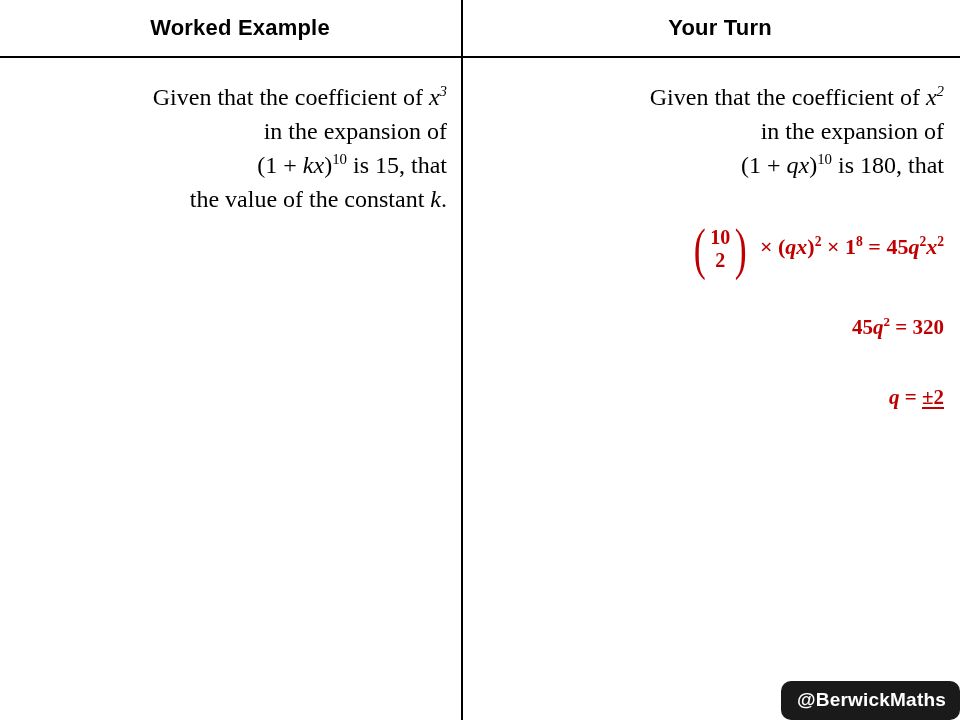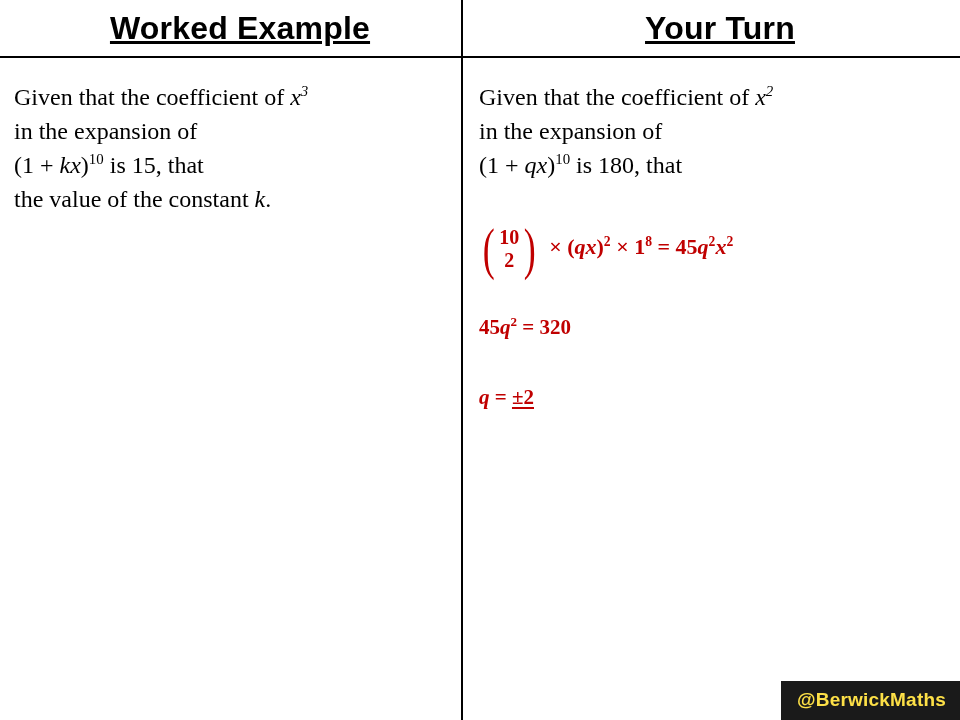--- a/index.html
+++ b/index.html
@@ -31,24 +31,23 @@
   }
   .header-cell {
     flex: 1 1 50%;
     display: flex;
     align-items: center;
     justify-content: center;
   }
   .header-cell span {
     font-family: "Liberation Sans", sans-serif;
     font-weight: bold;
-    font-size: 32px;
+    font-size: 22px;
     color: #000000;
     letter-spacing: 0.2px;
-    text-decoration: underline;
   }
 
   
   .h-rule {
     position: absolute;
     left: 0;
     top: 56px;
     width: 960px;
     height: 2px;
     background: #000000;
@@ -68,21 +67,21 @@
     top: 58px;
     left: 0;
     width: 960px;
     height: 662px;
     display: flex;
   }
   .col {
     width: 461px;
     box-sizing: border-box;
     padding: 22px 14px 0 14px;
-    text-align: left;
+    text-align: right;
   }
   .col.right {
     width: 497px;
     padding-left: 18px;
   }
 
   
   .question {
     font-size: 24px;
     line-height: 1.42;
@@ -142,26 +141,27 @@
     text-decoration: underline;
     text-underline-offset: 3px;
   }
 
   
   .watermark {
     position: absolute;
     right: 0;
     bottom: 0;
     background: #1a1a1a;
-    color: #fde047;
+    color: #ffffff;
     font-family: "Liberation Sans", sans-serif;
     font-weight: bold;
     font-size: 19px;
     padding: 8px 14px 9px 16px;
     letter-spacing: 0.2px;
+    border-radius: 10px;
   }
 </style>
 </head>
 <body>
 
 <div class="slide">
 
   <div class="header">
     <div class="header-cell">
       <span>Worked Example</span>

